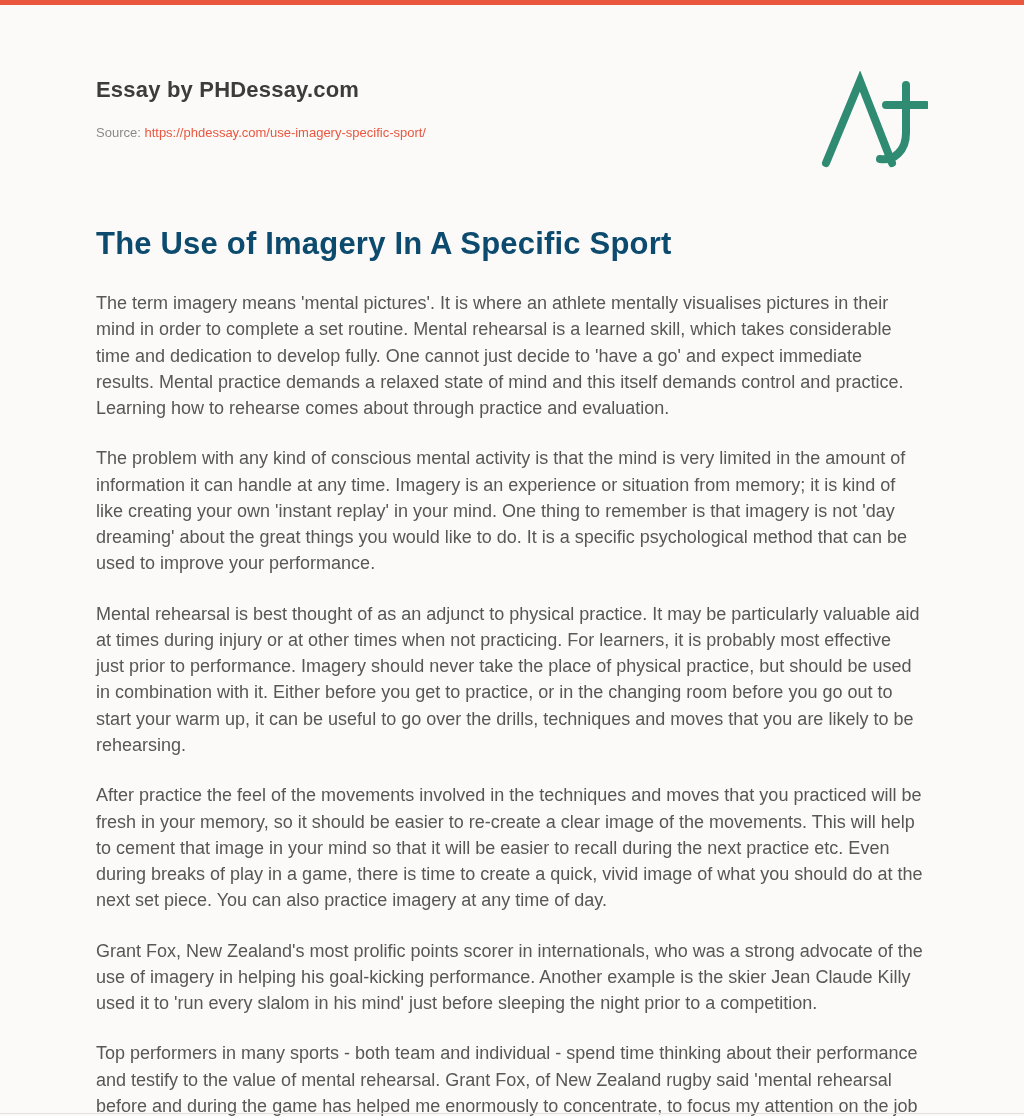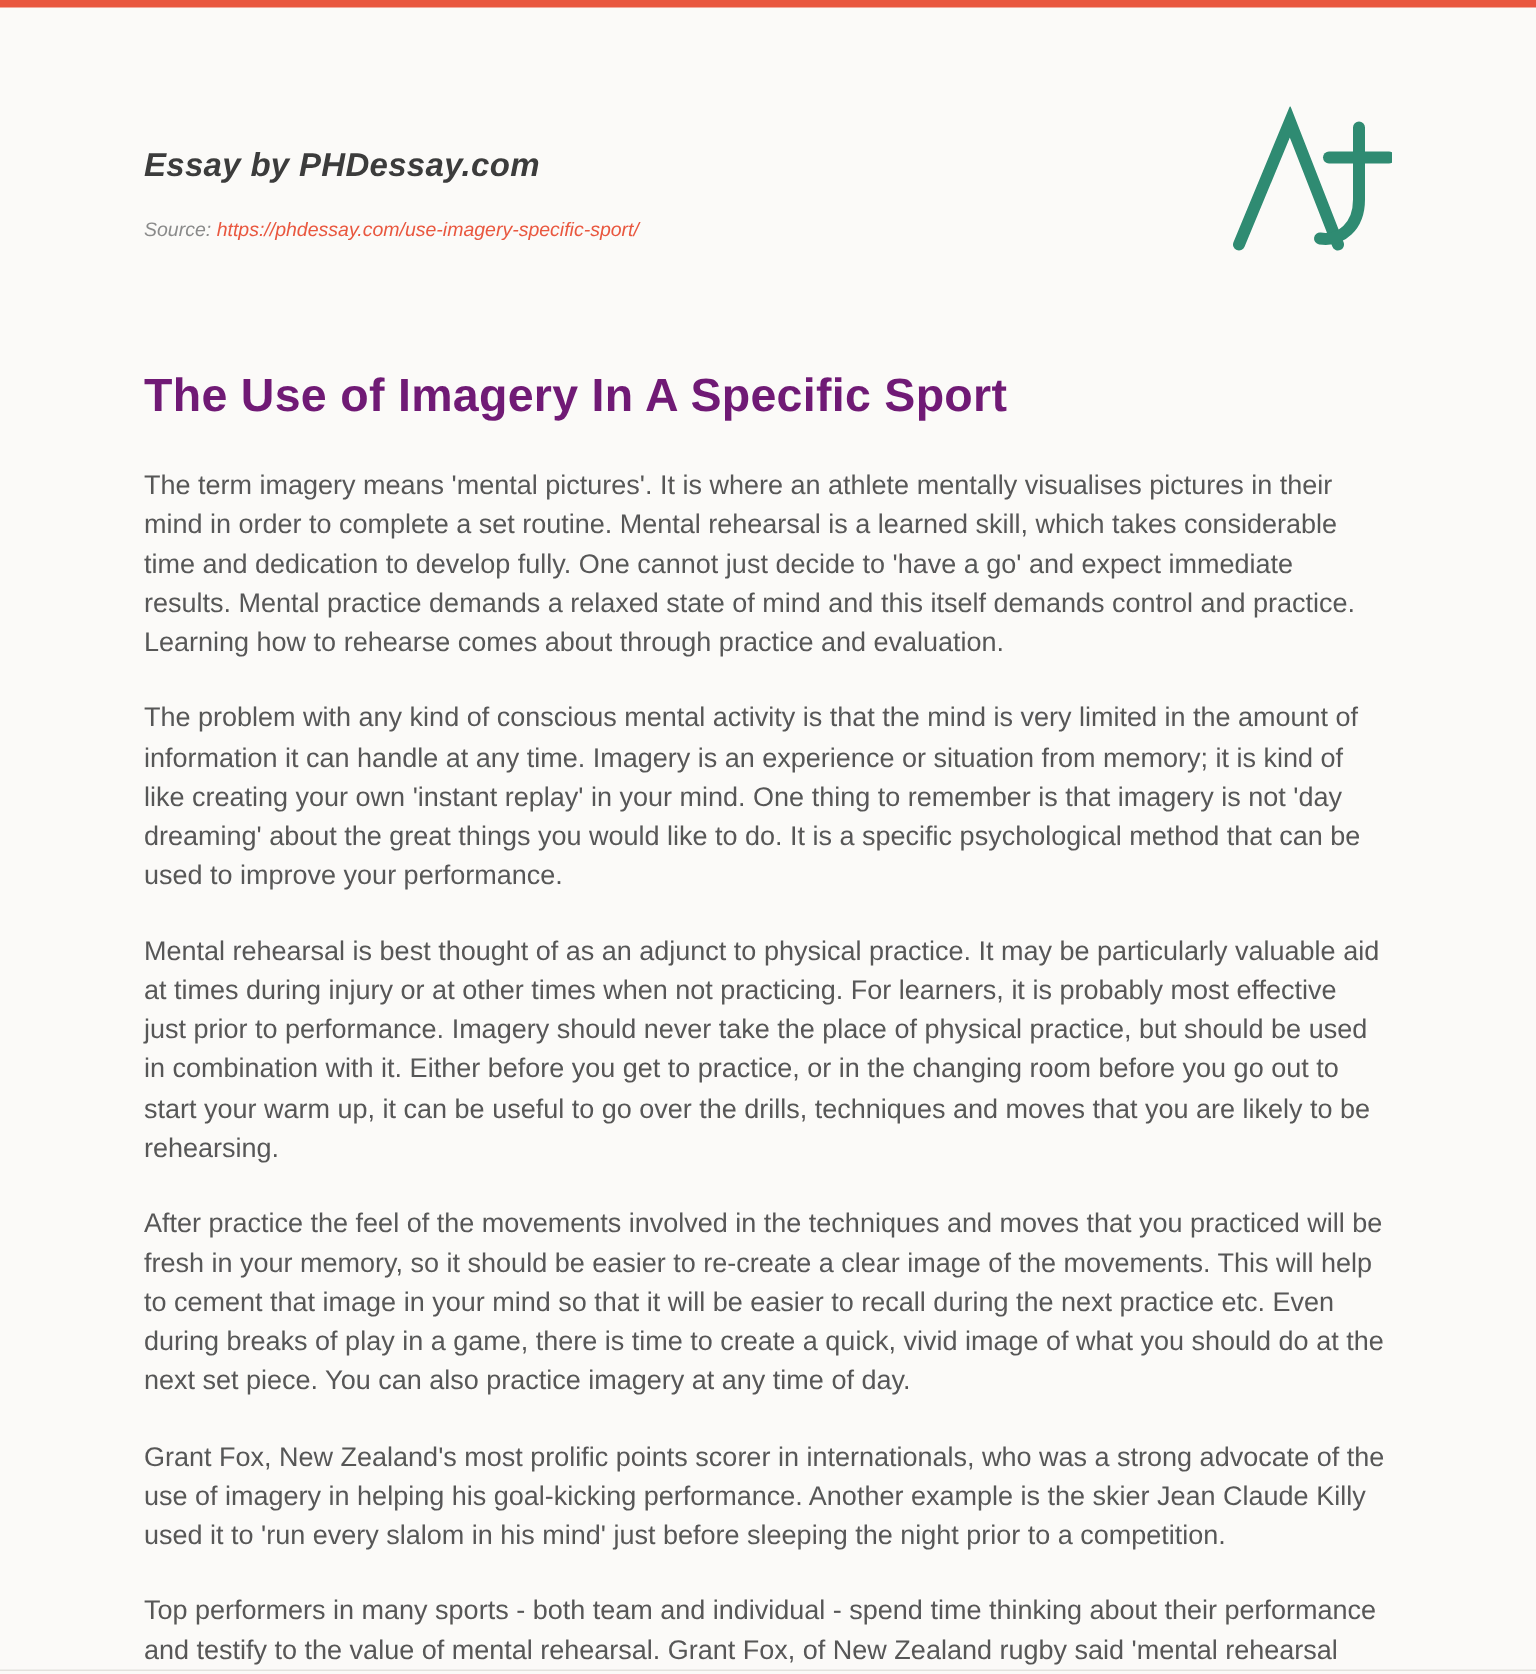--- a/index.html
+++ b/index.html
@@ -17,22 +17,21 @@
     height: 5px;
     width: 100%;
     background: #e9573f;
   }
   .page {
     padding: 0 96px;
     position: relative;
   }
   .header {
     position: relative;
-    padding-top: 92px;
-    font-style: italic;
+    padding-top: 72px;
   }
   .byline {
     font-size: 22px;
     font-weight: 700;
     color: #3c3c3c;
     letter-spacing: 0.2px;
   }
   .source-line {
     margin-top: 22px;
     font-size: 13px;
@@ -46,21 +45,21 @@
     position: absolute;
     top: 66px;
     right: 0;
     width: 110px;
     height: 100px;
   }
   .article-title {
     margin-top: 86px;
     font-size: 31px;
     font-weight: 600;
-    color: #701a75;
+    color: #0c4a6e;
     letter-spacing: 0.2px;
   }
   .article-body {
     margin-top: 28px;
   }
   .article-body p {
     font-size: 18px;
     line-height: 1.46;
     color: #575757;
     margin-bottom: 24px;

